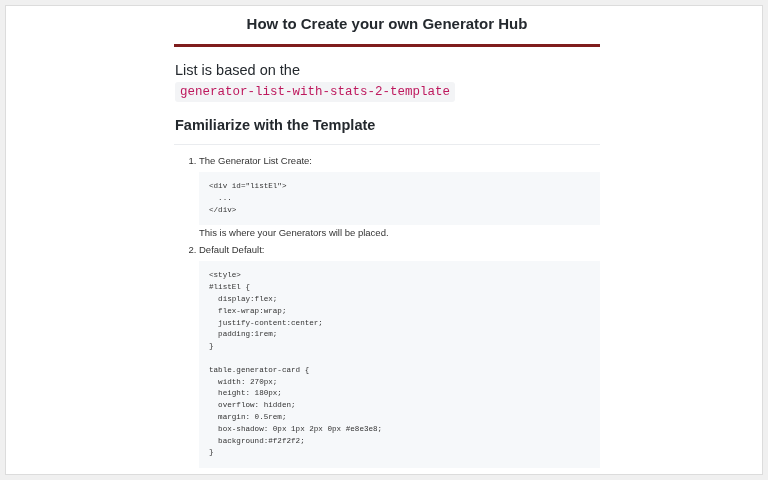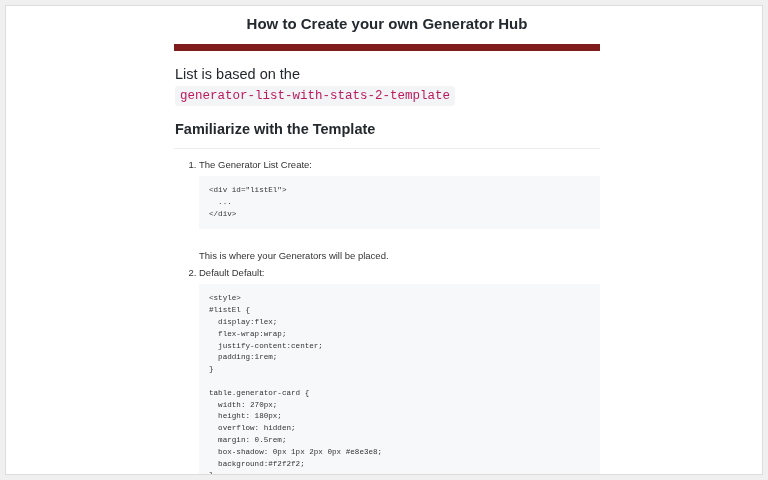--- a/index.html
+++ b/index.html
@@ -20,21 +20,21 @@
       position: absolute; left: 168px; top: 0;
       width: 426px;
     }
     .title {
       text-align: center;
       font-weight: bold;
       font-size: 15px;
       line-height: 18px;
       padding-top: 9px;
       padding-bottom: 11px;
-      border-bottom: 7px solid #7f1d1d;
+      border-bottom: 3px solid #7f1d1d;
       color: #24292e;
     }
     .intro {
       margin-top: 13px;
       font-size: 14.5px;
       line-height: 20px;
       padding-left: 1px;
     }
     .inline-code {
       display: inline-block;
@@ -69,21 +69,21 @@
       background: #f6f8fa;
       padding: 9px 10px 9px 10px;
       font-family: "Liberation Mono", monospace;
       font-size: 7.6px;
       line-height: 11.8px;
       color: #333;
       white-space: pre;
       width: 401px;
     }
     .after {
-      margin-top: 20px;
+      margin-top: 1px;
       margin-bottom: 3px;
       font-size: 9.5px;
       color: #333;
     }
   </style>
 </head>
 <body>
 
 <div class="frame">
   <div class="content">

